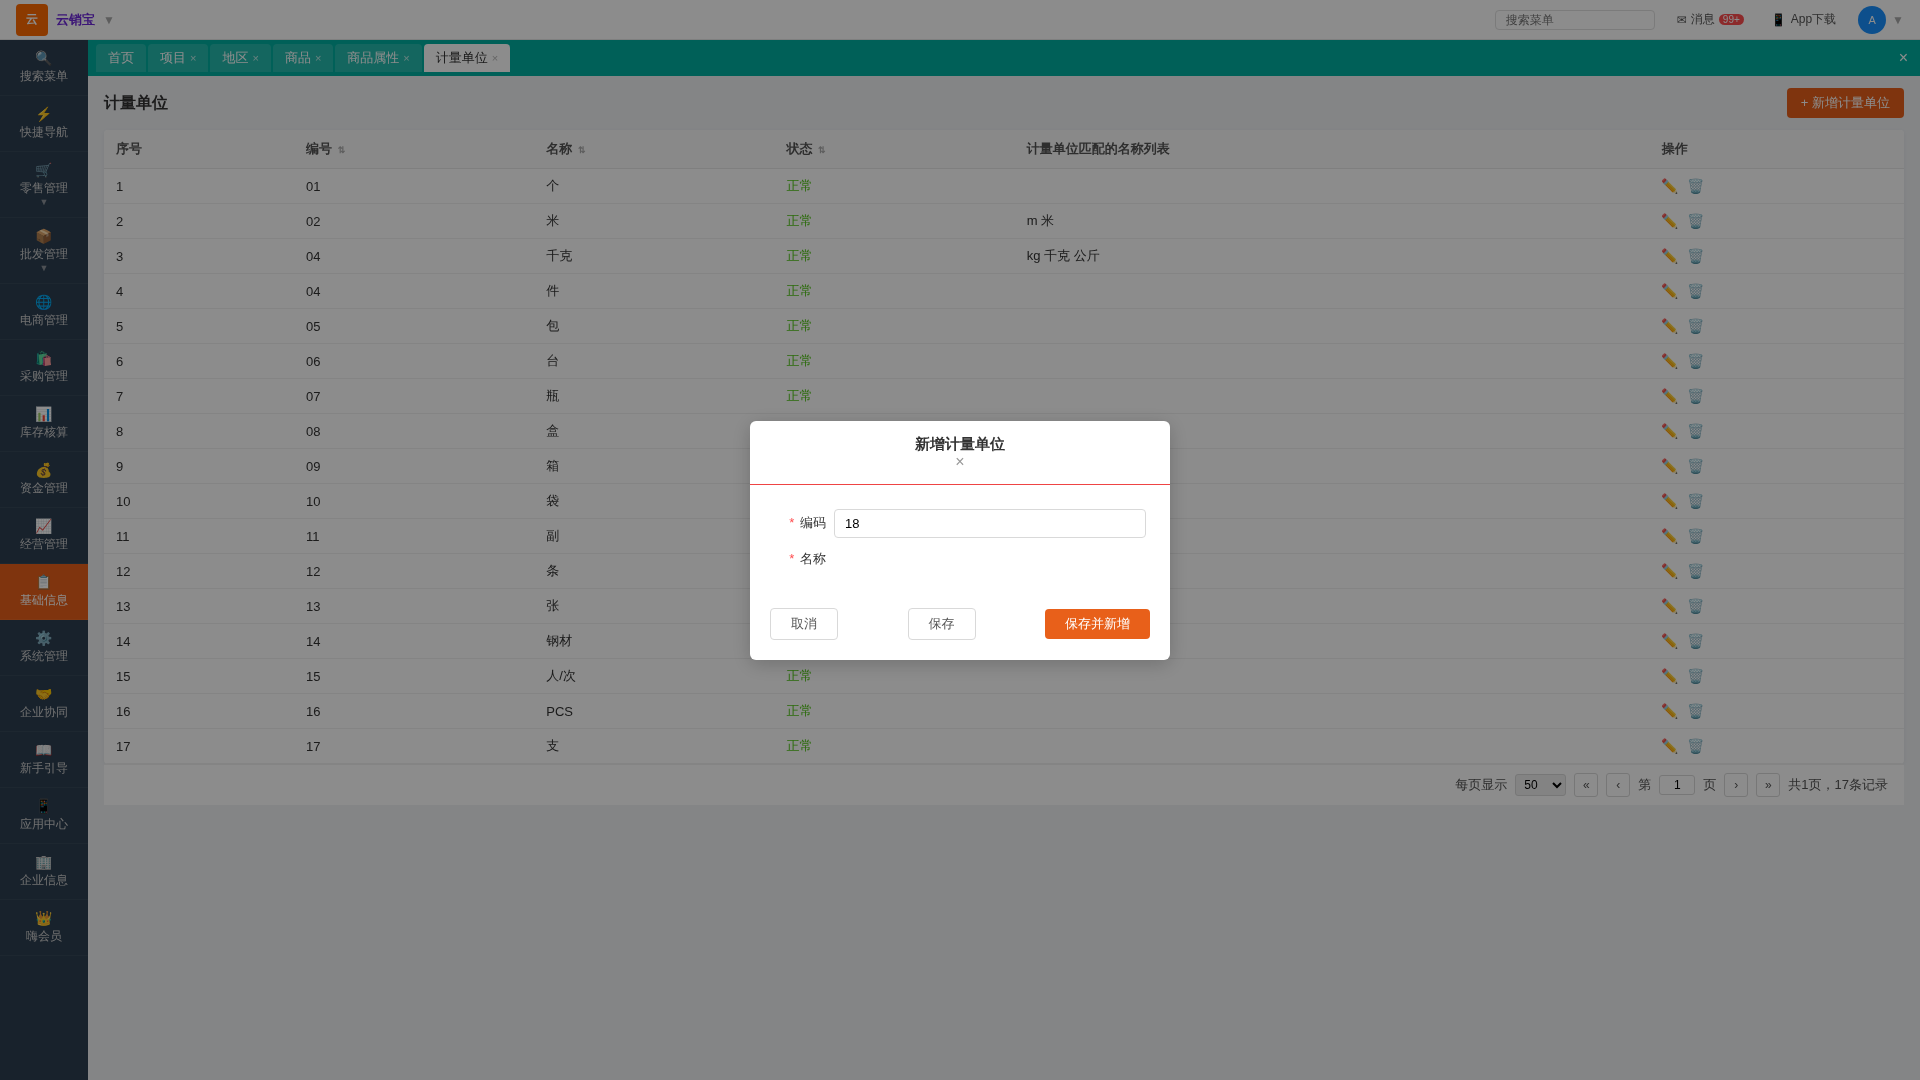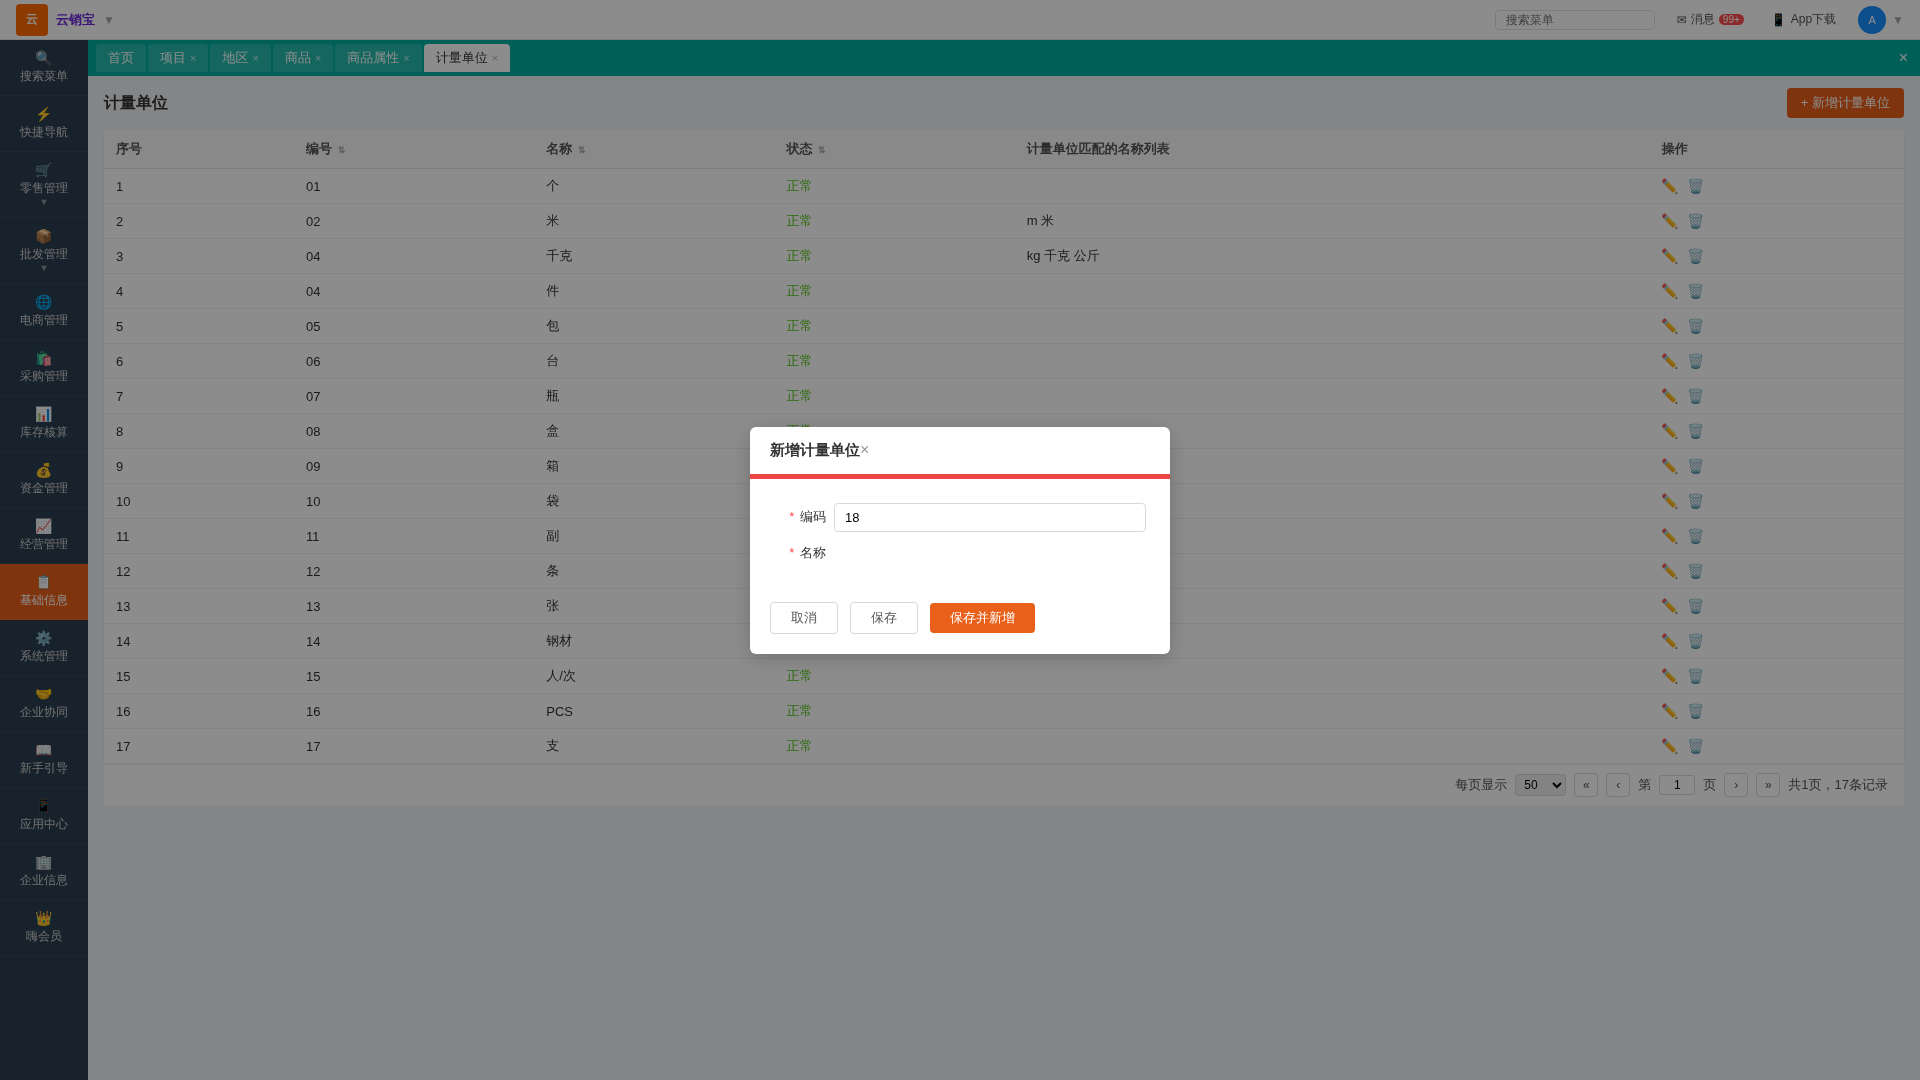--- a/index.html
+++ b/index.html
@@ -279,22 +279,24 @@
     .modal-box {
       background: #fff;
       border-radius: 6px;
       width: 420px;
       box-shadow: 0 4px 20px rgba(0,0,0,0.2);
       overflow: hidden;
     }
     .modal-header {
       display: flex;
       align-items: center;
+      justify-content: space-between;
       padding: 14px 20px;
-      border-bottom: 5px solid #ef4444;
+      border-bottom: 1px solid #ef4444;
+      flex-direction: column;
     }
     .modal-title {
       font-size: 15px;
       font-weight: 600;
       color: #333;
     }
     .modal-close {
       cursor: pointer;
       color: #999;
       font-size: 16px;
@@ -325,21 +327,21 @@
       border: 1px solid #d9d9d9;
       border-radius: 4px;
       padding: 6px 10px;
       font-size: 13px;
       outline: none;
     }
     .form-input.orange-border { border-color: #e8601a; }
     .modal-footer {
       display: flex;
       align-items: center;
-      justify-content: flex-start;
+      justify-content: space-between;
       gap: 12px;
       padding: 12px 20px 20px;
     }
     .btn-cancel {
       padding: 6px 20px;
       border: 1px solid #d9d9d9;
       border-radius: 4px;
       background: #fff;
       color: #555;
       cursor: pointer;

